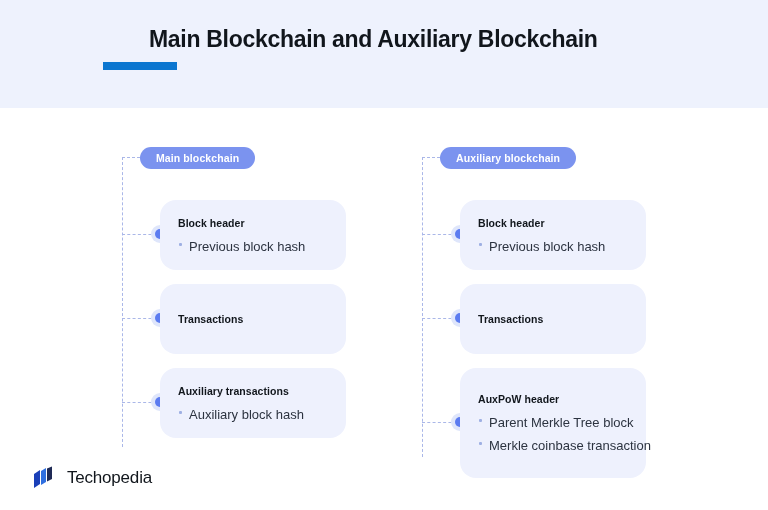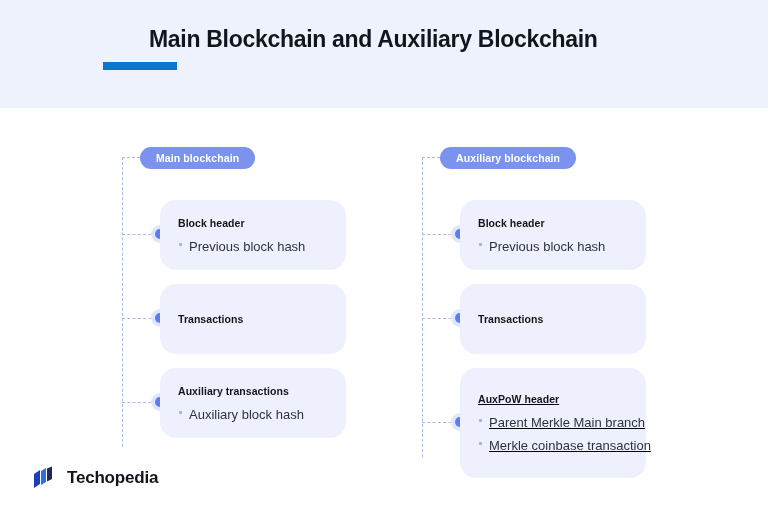--- a/index.html
+++ b/index.html
@@ -187,21 +187,21 @@
     align-items: center;
     gap: 9px;
   }
   .logo-mark {
     width: 26px;
     height: 26px;
     position: relative;
   }
   .logo-text {
     font-size: 17px;
-    font-weight: bold;
+    font-weight: normal;
     color: #11161c;
     letter-spacing: -0.2px;
   }
 </style>
 </head>
 <body>
 
 <div class="header-band">
   <div class="page-title">Main Blockchain and Auxiliary Blockchain</div>
   <div class="title-underline"></div>
@@ -262,24 +262,24 @@
       <div class="card-title">Block header</div>
       <ul class="card-list">
         <li>Previous block hash</li>
       </ul>
     </div>
 
     <div class="card" style="top:153px;height:70px;">
       <div class="card-title">Transactions</div>
     </div>
 
-    <div class="card has-list" style="top:237px;height:110px;text-decoration:underline;">
+    <div class="card has-list" style="top:237px;height:110px;">
       <div class="card-title">AuxPoW header</div>
       <ul class="card-list">
-        <li>Parent Merkle Main branch</li>
+        <li>Parent Merkle Tree block</li>
         <li>Merkle coinbase transaction</li>
       </ul>
     </div>
   </div>
 </div>
 
 <div class="logo">
   <div class="logo-mark">
     <svg width="26" height="26" viewBox="0 0 26 26" aria-hidden="true">
       <polygon points="2,9 8,5 8,19 2,23" fill="#1a3fb8"></polygon>

